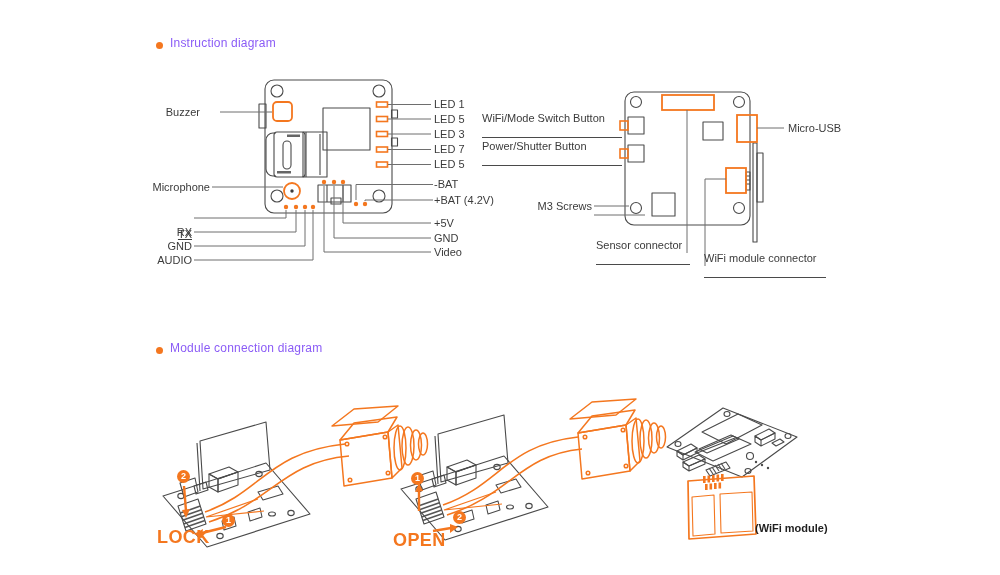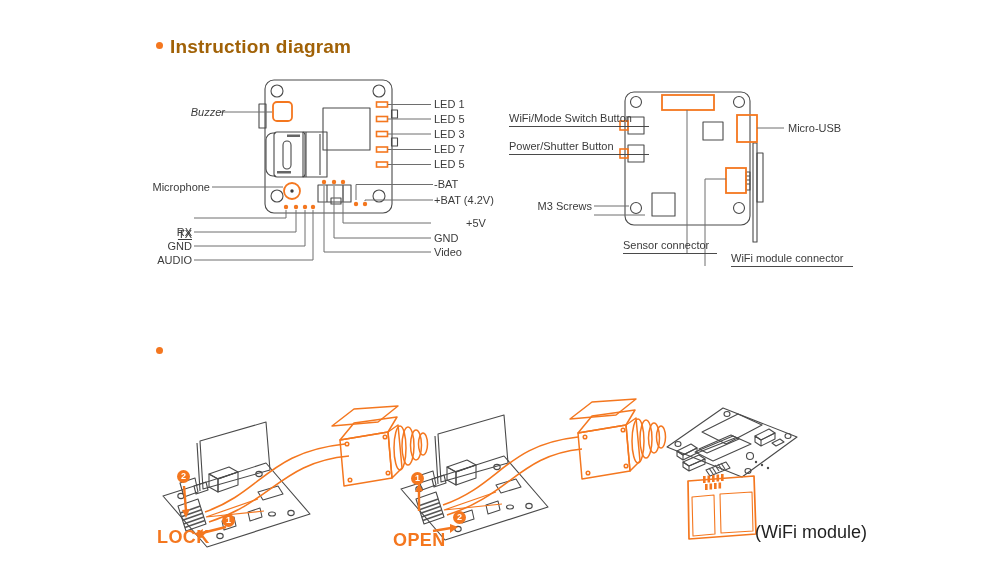--- a/index.html
+++ b/index.html
@@ -1,37 +1,38 @@
 <!DOCTYPE html>
 <html><head>
 <meta charset="utf-8">
 <style>
   html,body{margin:0;padding:0;background:#fff;}
   #stage{position:relative;width:1000px;height:575px;background:#fff;overflow:hidden;
          font-family:"Liberation Sans",sans-serif;}
   svg{position:absolute;left:0;top:0;}
-  .title{position:absolute;font-size:19px;font-weight:700;color:#a16207;letter-spacing:.2px;}
+  .title{position:absolute;font-size:12px;font-weight:400;color:#8b5cf6;letter-spacing:.2px;}
   .bullet{position:absolute;width:7px;height:7px;border-radius:50%;background:#f4771f;}
   .lbl{position:absolute;font-size:11px;color:#3b3b3b;white-space:nowrap;line-height:13px;}
   .r{text-align:right;}
-  .ul{border-bottom:1px solid #4a4a4a;padding-bottom:1px;margin-left:27px;}
+  .ul{border-bottom:1px solid #4a4a4a;padding-bottom:12px;}
   .badge{position:absolute;width:13px;height:13px;border-radius:50%;background:#f4771f;
          color:#fff;font-size:9px;font-weight:700;line-height:13px;text-align:center;}
   .figlbl{position:absolute;font-size:18px;font-weight:700;color:#f4771f;letter-spacing:.4px;}
-  .wifilbl{position:absolute;font-size:18px;font-weight:400;color:#1f1f1f;}
+  .wifilbl{position:absolute;font-size:11px;font-weight:700;color:#1f1f1f;}
 </style>
 </head>
 <body>
 
 <div id="stage">
 
   <span class="bullet" style="left:156px;top:42px;"></span>
   <div class="title" style="left:170px;top:36px;">Instruction diagram</div>
 
   <span class="bullet" style="left:156px;top:347px;"></span>
+  <div class="title" style="left:170px;top:341px;">Module connection diagram</div>
 
   <svg width="1000" height="575" viewBox="0 0 1000 575">
 
     <g stroke="#4a4a4a" stroke-width="1.1" fill="none" stroke-linejoin="round">
       <rect x="265" y="80" width="127" height="133" rx="9"></rect>
       <circle cx="277" cy="91" r="6"></circle>
         <circle cx="379" cy="91" r="6"></circle>
       <circle cx="277" cy="196" r="6"></circle>
         <circle cx="379" cy="196" r="6"></circle>
       <rect x="259" y="104" width="7" height="24"></rect>
@@ -274,34 +275,34 @@
       <rect x="714" y="483" width="2.6" height="6"></rect>
         <rect x="718.5" y="482.5" width="2.6" height="6"></rect>
     </g>
     <g stroke="#f4771f" fill="none" stroke-linejoin="round">
       <polygon points="688,481 754,476 756,534 689,539" stroke-width="1.7"></polygon>
       <path d="M692,497 L714,495 L715,534 L693,536 Z" stroke-width="1.1"></path>
       <path d="M720,494 L752,492 L753,531 L721,533 Z" stroke-width="1.1"></path>
     </g>
   </svg>
 
-  <div class="lbl r" style="left:157px;width:68px;top:106px;font-style:italic;">Buzzer</div>
+  <div class="lbl r" style="left:132px;width:68px;top:106px;">Buzzer</div>
   <div class="lbl r" style="left:138px;width:72px;top:181px;text-align:right;">Microphone</div>
   <div class="lbl r" style="left:140px;width:52px;top:228px;text-decoration:underline;">TX</div>
   <div class="lbl r" style="left:140px;width:52px;top:226px;">RX</div>
   <div class="lbl r" style="left:140px;width:52px;top:240px;">GND</div>
   <div class="lbl r" style="left:140px;width:52px;top:254px;">AUDIO</div>
   <div class="lbl" style="left:434px;top:98px;">LED 1</div>
   <div class="lbl" style="left:434px;top:112.5px;">LED 5</div>
   <div class="lbl" style="left:434px;top:127.5px;text-align:right;">LED 3</div>
   <div class="lbl" style="left:434px;top:143px;">LED 7</div>
   <div class="lbl" style="left:434px;top:158px;">LED 5</div>
   <div class="lbl" style="left:434px;top:178px;">-BAT</div>
   <div class="lbl" style="left:434px;top:194px;">+BAT (4.2V)</div>
-  <div class="lbl" style="left:434px;top:217px;margin-left:32px;">+5V</div>
+  <div class="lbl" style="left:434px;top:217px;">+5V</div>
   <div class="lbl" style="left:434px;top:232px;">GND</div>
   <div class="lbl" style="left:434px;top:246px;">Video</div>
 
   <div class="lbl ul" style="left:482px;width:140px;top:112px;">WiFi/Mode Switch Button</div>
   <div class="lbl ul" style="left:482px;width:140px;top:140px;">Power/Shutter Button</div>
   <div class="lbl r" style="left:530px;width:62px;top:200px;">M3 Screws</div>
   <div class="lbl" style="left:788px;top:122px;">Micro-USB</div>
   <div class="lbl ul" style="left:596px;width:94px;top:239px;">Sensor connector</div>
   <div class="lbl ul" style="left:704px;width:122px;top:252px;">WiFi module connector</div>
 

